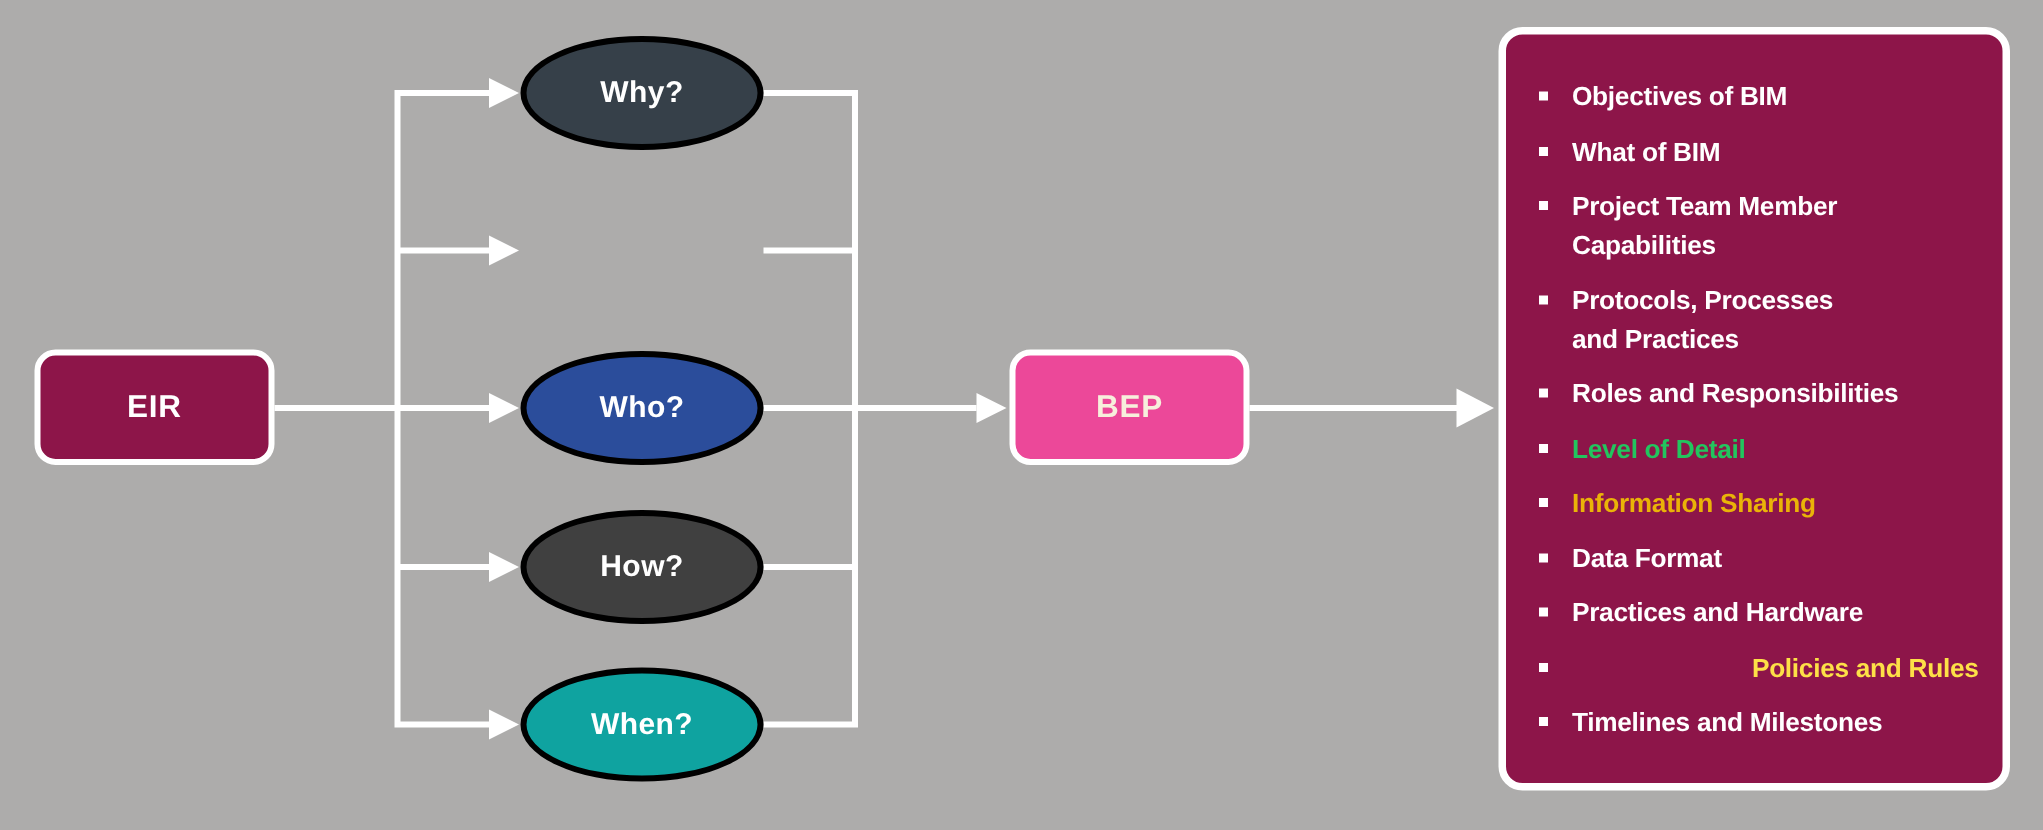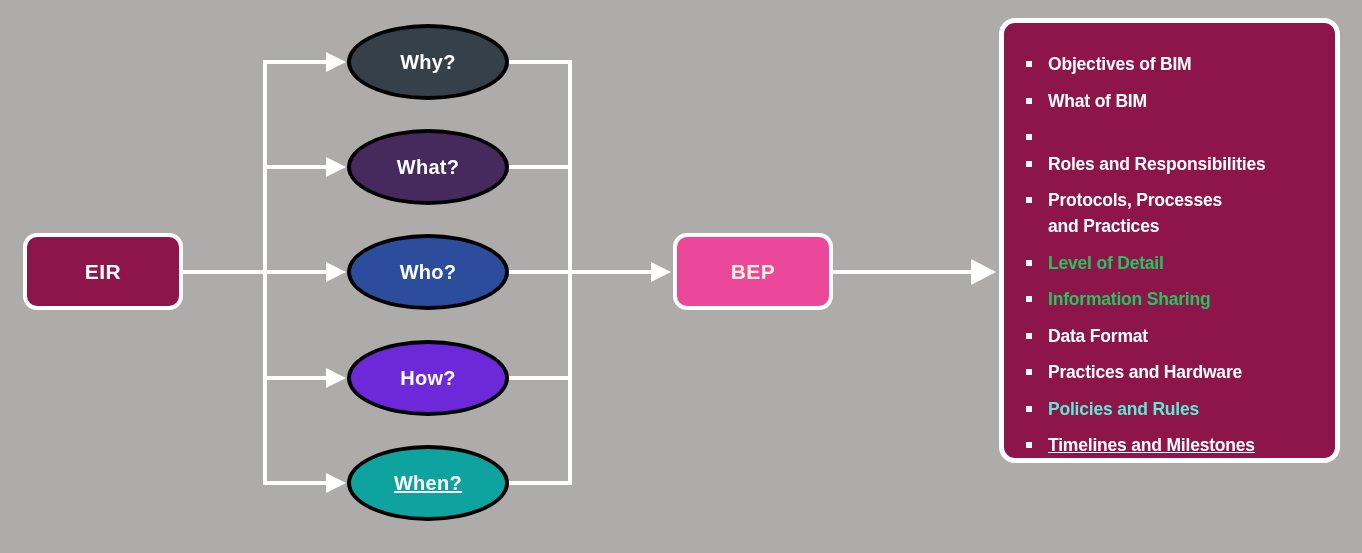--- a/index.html
+++ b/index.html
@@ -49,21 +49,21 @@
   }
   .ellipse.q0 { left: 347px; top: 24px; }
   .ellipse.q1 { left: 347px; top: 129px; }
   .ellipse.q2 { left: 347px; top: 234px; }
   .ellipse.q3 { left: 347px; top: 340px; }
   .ellipse.q4 { left: 347px; top: 445px; }
 
   .panel {
     position: absolute;
     left: 999px; top: 18px;
-    width: 341px; height: 445px;
+    width: 341px; height: 509px;
     border: 5px solid #ffffff;
     border-radius: 16px;
     padding: 28px 16px 20px 22px;
   }
   .panel ul {
     list-style: none;
   }
   .panel li {
     display: flex;
     align-items: flex-start;
@@ -114,79 +114,78 @@
     </g>
   </svg>
 
   <div class="node-box eir" style="background-color: rgb(141, 21, 73);">
     <span style="color: #ffffff;">EIR</span>
   </div>
 
   <div class="ellipse q0" style="background-color: rgb(54, 64, 73);">
     <span style="color: rgb(255, 255, 255);">Why?</span>
   </div>
-  <div class="ellipse q1" style="background-color: rgb(71, 42, 93);">
-    <span style="color: rgb(255, 255, 255);">What?</span>
-  </div>
   <div class="ellipse q2" style="background-color: rgb(43, 77, 155);">
     <span style="color: rgb(255, 255, 255);">Who?</span>
   </div>
-  <div class="ellipse q3" style="background-color: #6d28d9;">
+  <div class="ellipse q3" style="background-color: #404040;">
     <span style="color: rgb(255, 255, 255);">How?</span>
   </div>
   <div class="ellipse q4" style="background-color: rgb(15, 163, 160);">
-    <span style="color: rgb(255, 255, 255); text-decoration: underline;">When?</span>
+    <span style="color: rgb(255, 255, 255);">When?</span>
   </div>
 
   <div class="node-box bep" style="background-color: #ec4899;">
     <span style="color: rgb(247, 239, 220);">BEP</span>
   </div>
 
   <div class="panel" style="background-color: rgb(141, 21, 73);">
     <ul>
       <li style="color: rgb(255, 255, 255);">
           <span class="bullet" style="background-color: rgb(255, 255, 255);"></span>
           <span class="item-text">Objectives of BIM</span>
         </li>
       <li style="color: rgb(255, 255, 255);">
           <span class="bullet" style="background-color: rgb(255, 255, 255);"></span>
           <span class="item-text">What of BIM</span>
         </li>
       <li style="color: rgb(255, 255, 255);">
           <span class="bullet" style="background-color: rgb(255, 255, 255);"></span>
-        </li>
-      <li style="color: rgb(255, 255, 255);">
-          <span class="bullet" style="background-color: rgb(255, 255, 255);"></span>
-          <span class="item-text">Roles and Responsibilities</span>
+          <span class="item-text">Project Team Member
+Capabilities</span>
         </li>
       <li style="color: rgb(255, 255, 255);">
           <span class="bullet" style="background-color: rgb(255, 255, 255);"></span>
           <span class="item-text">Protocols, Processes
 and Practices</span>
         </li>
+      <li style="color: rgb(255, 255, 255);">
+          <span class="bullet" style="background-color: rgb(255, 255, 255);"></span>
+          <span class="item-text">Roles and Responsibilities</span>
+        </li>
       <li style="color: #22c55e;">
           <span class="bullet" style="background-color: rgb(255, 255, 255);"></span>
           <span class="item-text">Level of Detail</span>
         </li>
-      <li style="color: #22c55e; text-align: center;">
+      <li style="color: #eab308; text-align: center;">
           <span class="bullet" style="background-color: rgb(255, 255, 255);"></span>
           <span class="item-text">Information Sharing</span>
         </li>
       <li style="color: rgb(255, 255, 255);">
           <span class="bullet" style="background-color: rgb(255, 255, 255);"></span>
           <span class="item-text">Data Format</span>
         </li>
       <li style="color: rgb(255, 255, 255);">
           <span class="bullet" style="background-color: rgb(255, 255, 255);"></span>
           <span class="item-text">Practices and Hardware</span>
         </li>
-      <li style="color: #5eead4;">
+      <li style="color: #fde047; justify-content: space-between;">
           <span class="bullet" style="background-color: rgb(255, 255, 255);"></span>
           <span class="item-text">Policies and Rules</span>
         </li>
-      <li style="color: rgb(255, 255, 255); text-decoration: underline;">
+      <li style="color: rgb(255, 255, 255);">
           <span class="bullet" style="background-color: rgb(255, 255, 255);"></span>
           <span class="item-text">Timelines and Milestones</span>
         </li>
     </ul>
   </div>
 
 </div>
 
 </body></html>

